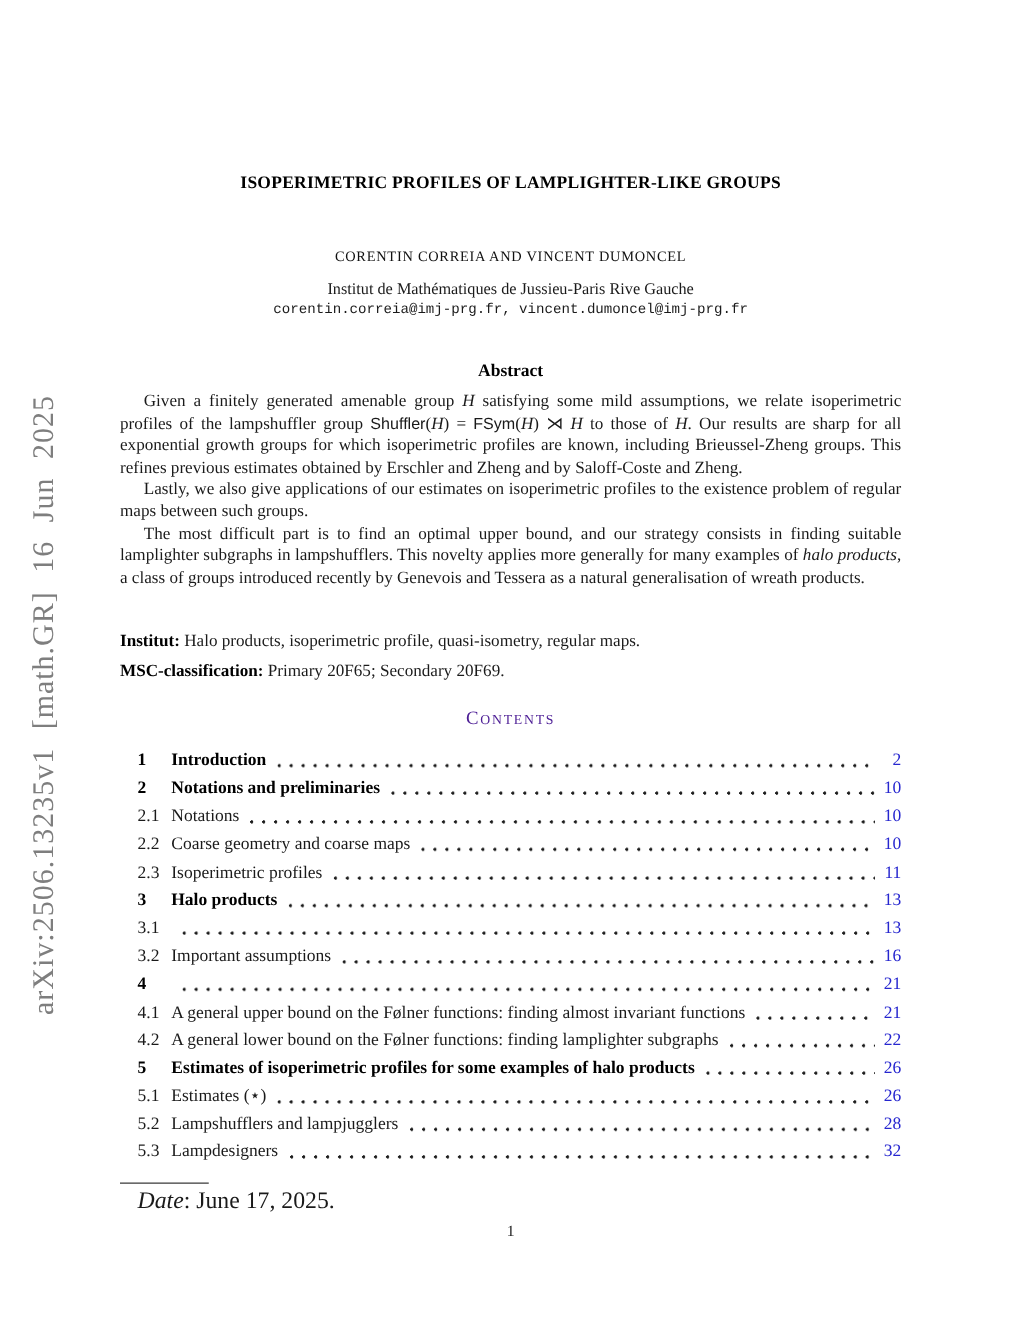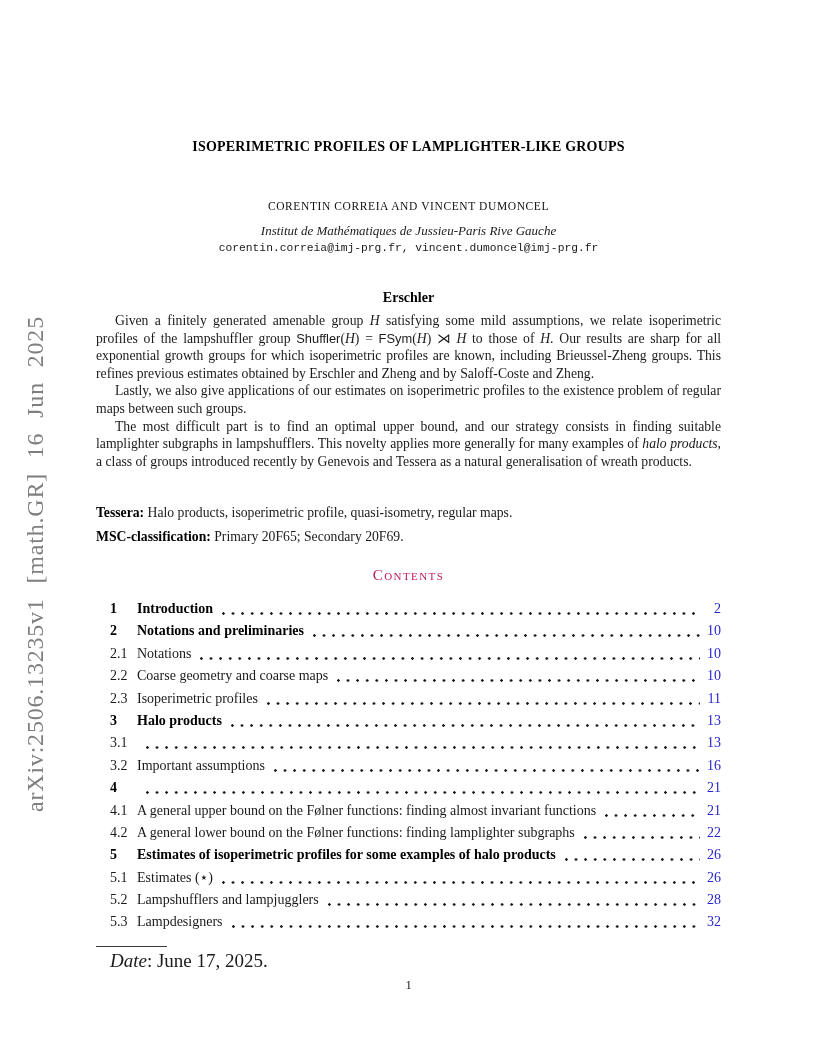--- a/index.html
+++ b/index.html
@@ -31,21 +31,21 @@
     position: absolute; top: 139px; left: 0; width: 100%;
     text-align: center; font-weight: bold; font-size: 14px;
     letter-spacing: 0.2px; color: #000;
   }
   .authors {
     position: absolute; top: 200px; left: 0; width: 100%;
     text-align: center; font-size: 11.5px; letter-spacing: 0.6px; color: #111;
   }
   .affiliation {
     position: absolute; top: 223px; left: 0; width: 100%;
-    text-align: center; font-style: italic; font-size: 13px;
+    text-align: center; font-size: 13px;
   }
   .emails {
     position: absolute; top: 242px; left: 0; width: 100%;
     text-align: center;
     font-family: Liberation Mono, monospace;
     font-size: 11.3px;
   }
 
   .abstract-heading {
     position: absolute; top: 290px; left: 0; width: 100%;
@@ -60,21 +60,21 @@
   .mi { font-style: italic; }
 
   .kv-line { position: absolute; left: 0; width: 100%; font-size: 13.7px; }
   .kv-line .kv-label { font-weight: bold; color: #000; }
   .keywords-line { top: 505px; }
   .msc-line { top: 529px; }
 
   .contents-heading {
     position: absolute; top: 567px; left: 0; width: 100%;
     text-align: center; font-variant: small-caps;
-    font-size: 15px; letter-spacing: 1.4px; color: #be185d;
+    font-size: 15px; letter-spacing: 1.4px; color: #4c1d95;
   }
 
   .toc { position: absolute; top: 598px; left: 0; width: 100%; }
   .toc-row {
     display: flex; align-items: baseline;
     height: 22.4px; line-height: 22.4px;
     font-size: 14px; padding-left: 14px;
   }
   .toc-num { flex: none; width: 27px; }
   .toc-title { flex: none; white-space: nowrap; }
@@ -108,29 +108,29 @@
 <div class="content">
 
   <div class="paper-title">ISOPERIMETRIC PROFILES OF LAMPLIGHTER-LIKE GROUPS</div>
 
   <div class="authors">CORENTIN CORREIA AND VINCENT DUMONCEL</div>
 
   <div class="affiliation">Institut de Mathématiques de Jussieu-Paris Rive Gauche</div>
 
   <div class="emails">corentin.correia@imj-prg.fr, vincent.dumoncel@imj-prg.fr</div>
 
-  <div class="abstract-heading">Erschler</div>
+  <div class="abstract-heading">Abstract</div>
 
   <div class="abstract-body">
     <p><span>Given a finitely generated amenable group </span><span class="mi">H</span><span> satisfying some mild assumptions, we relate isoperimetric profiles of the lampshuffler group </span><span class="msans">Shuffler</span><span>(</span><span class="mi">H</span><span>) = </span><span class="msans">FSym</span><span>(</span><span class="mi">H</span><span>) ⋊ </span><span class="mi">H</span><span> to those of </span><span class="mi">H</span><span>. Our results are sharp for all exponential growth groups for which isoperimetric profiles are known, including Brieussel-Zheng groups. This refines previous estimates obtained by Erschler and Zheng and by Saloff-Coste and Zheng.</span></p>
     <p>Lastly, we also give applications of our estimates on isoperimetric profiles to the existence problem of regular maps between such groups.</p>
     <p><span>The most difficult part is to find an optimal upper bound, and our strategy consists in finding suitable lamplighter subgraphs in lampshufflers. This novelty applies more generally for many examples of </span><span class="mi">halo products</span><span>, a class of groups introduced recently by Genevois and Tessera as a natural generalisation of wreath products.</span></p>
   </div>
 
-  <div class="kv-line keywords-line"><span class="kv-label">Tessera:</span><span> Halo products, isoperimetric profile, quasi-isometry, regular maps.</span></div>
+  <div class="kv-line keywords-line"><span class="kv-label">Institut:</span><span> Halo products, isoperimetric profile, quasi-isometry, regular maps.</span></div>
 
   <div class="kv-line msc-line"><span class="kv-label">MSC-classification:</span><span> Primary 20F65; Secondary 20F69.</span></div>
 
   <div class="contents-heading">Contents</div>
 
   <div class="toc">
   <div class="toc-row bold">
     <span class="toc-num">1</span>
     <span class="toc-title">Introduction</span>
     <span class="toc-leader"></span>

